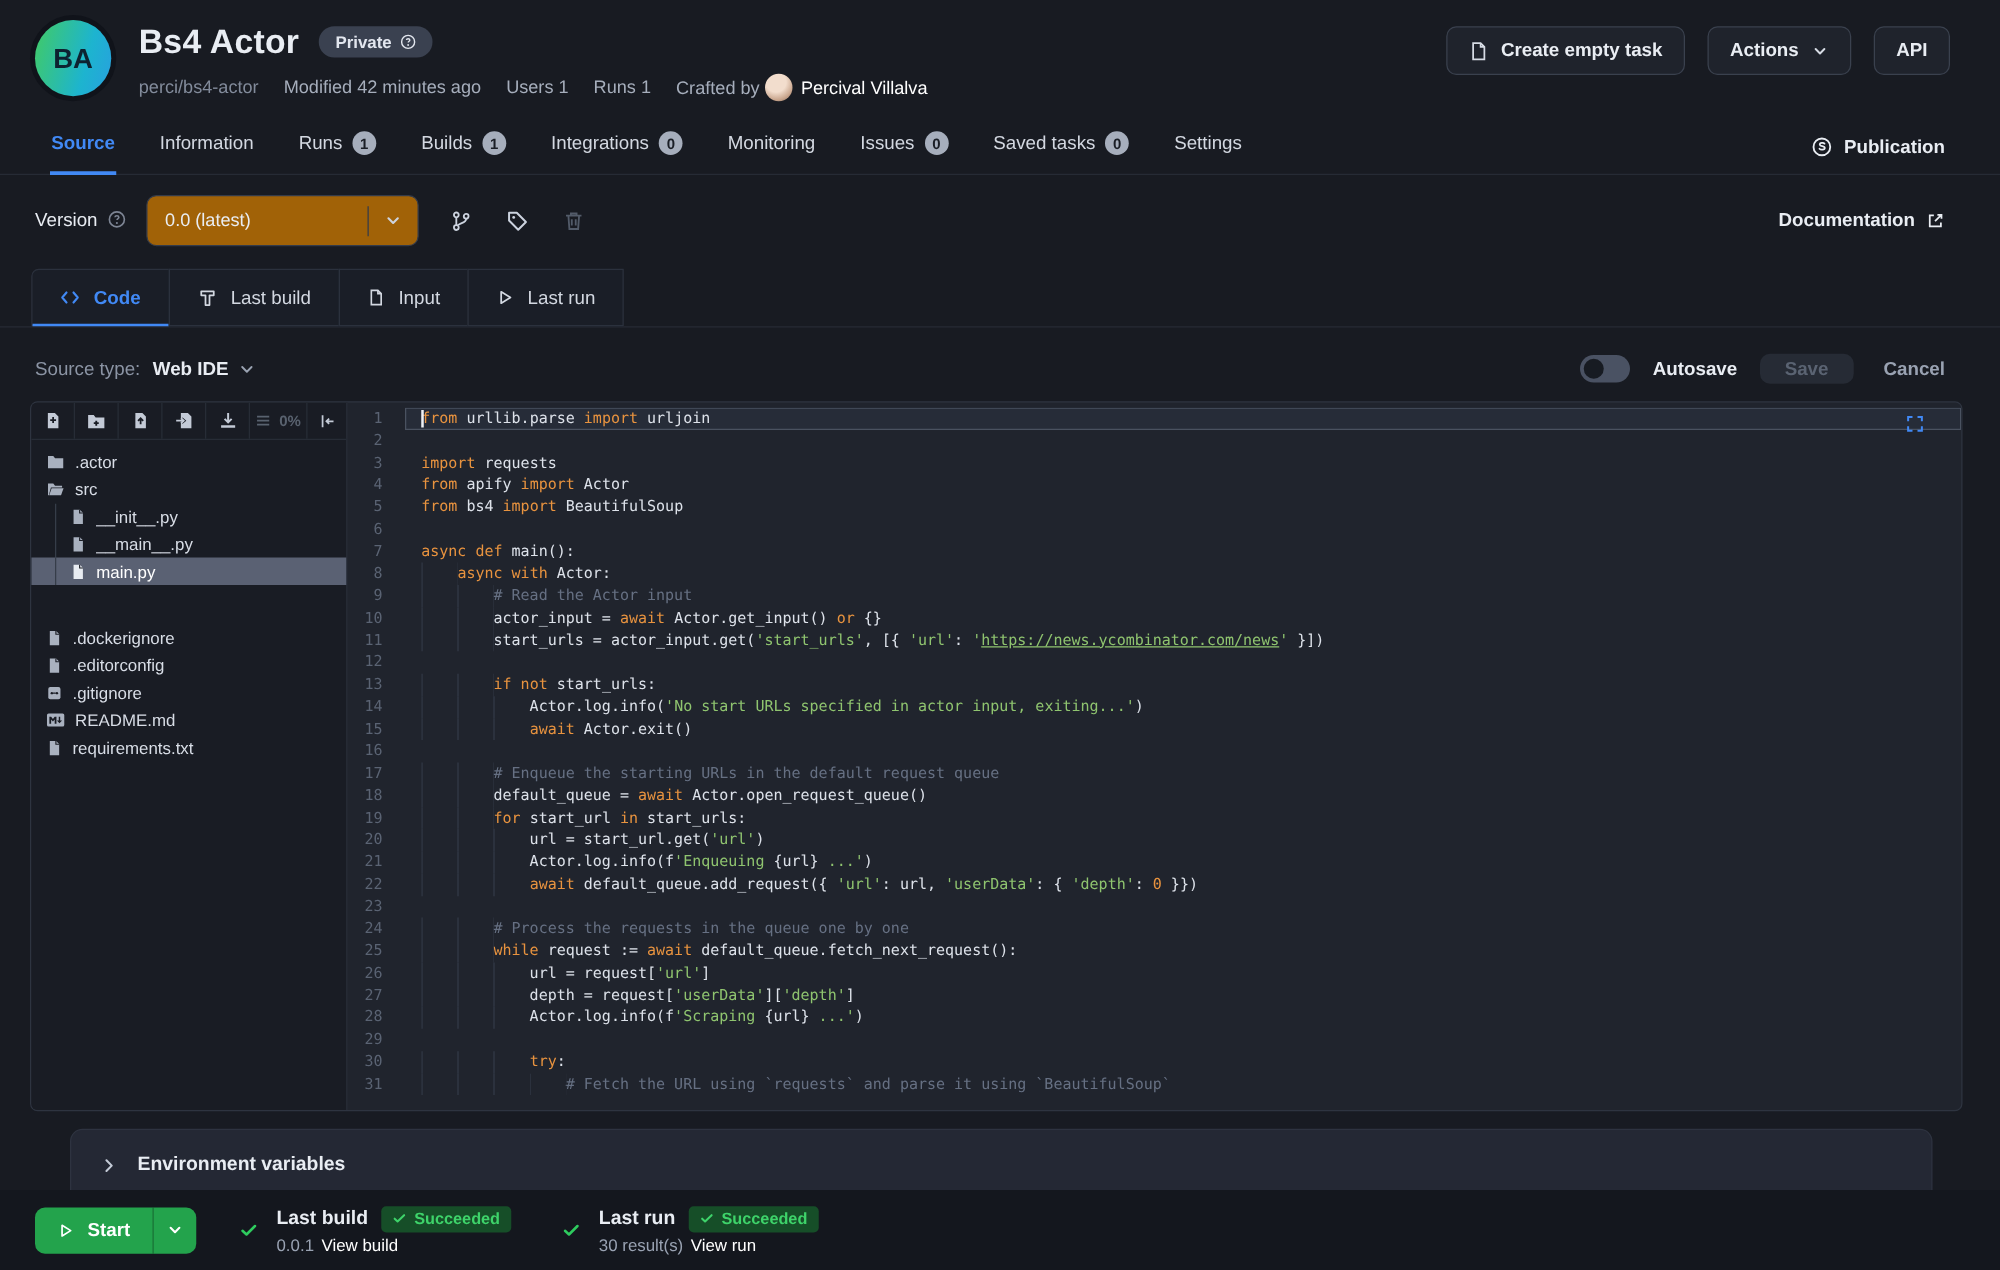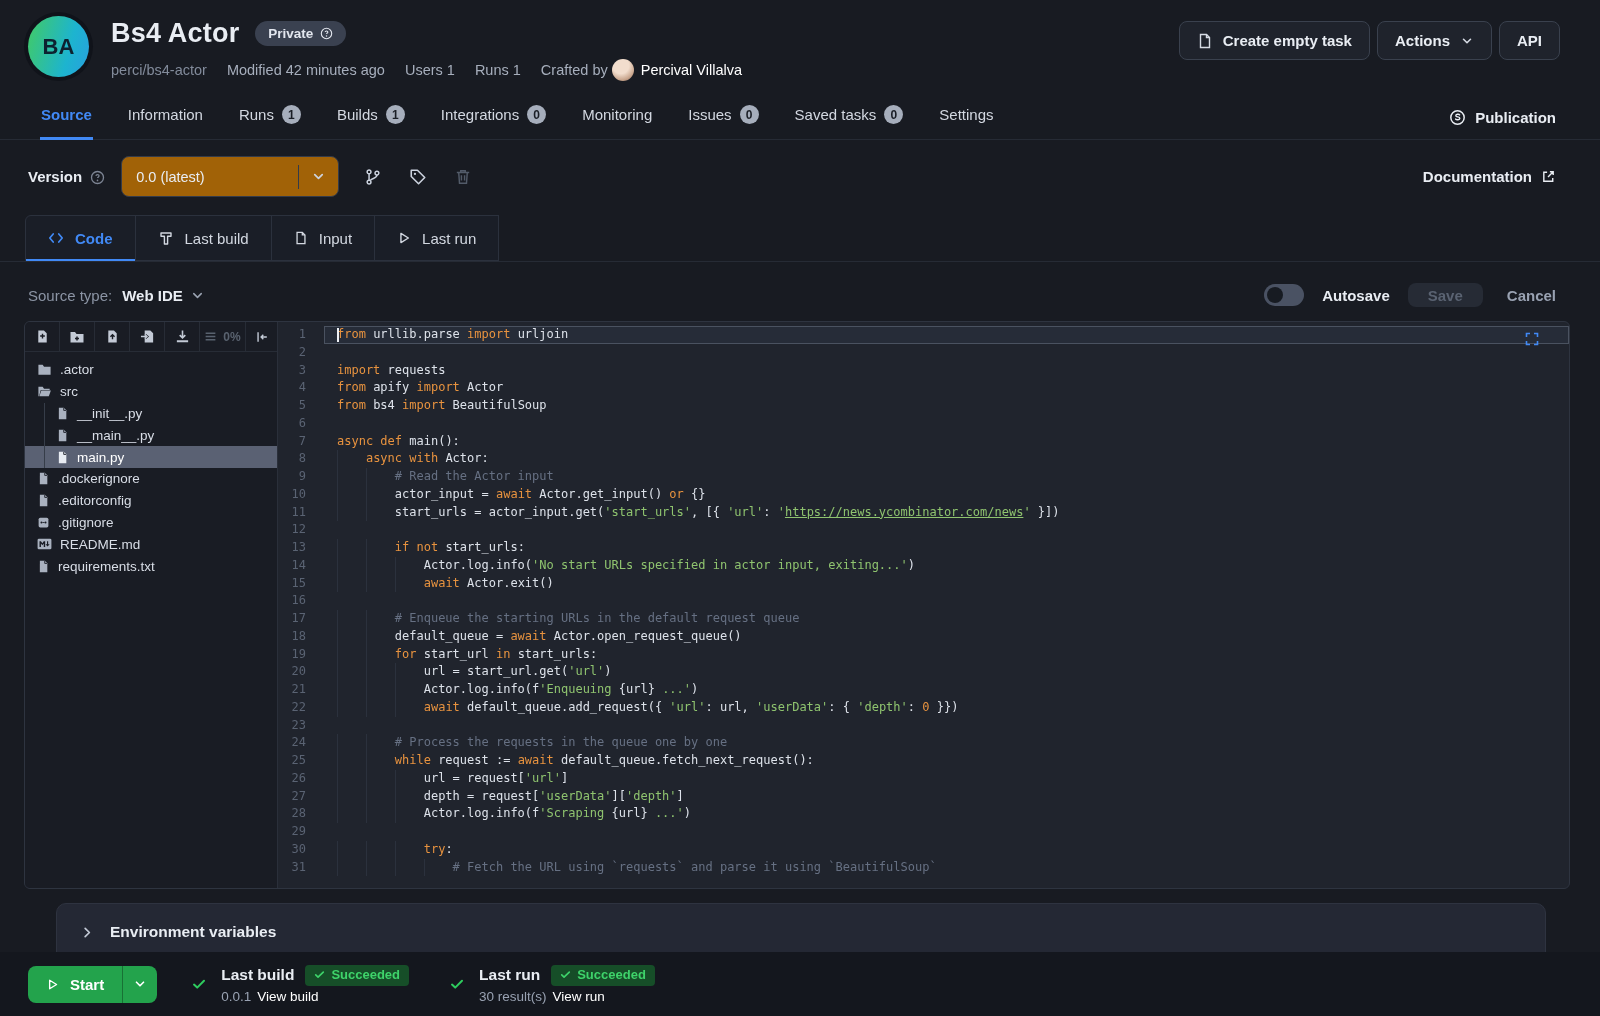--- a/index.html
+++ b/index.html
@@ -29,21 +29,21 @@
     padding:5px 13px; font-size:13.5px; font-weight:600;
   }
   .meta-row { display:flex; align-items:center; gap:20px; margin-top:10px; font-size:14.5px; color:#a6aebc; }
   .meta-dim { color:#828b9b; }
   .mini-avatar {
     width:22px; height:22px; border-radius:50%;
     background:radial-gradient(circle at 40% 30%, #f2ddcd 0 40%, #c9a68e 70%, #7d5f4e 100%);
     display:inline-block; margin:0 7px 0 4px; vertical-align:-6px;
   }
   .link { color:#ffffff; text-decoration:none; cursor:pointer; }
-  .header-right { display:flex; gap:7px; padding-top:7px; }
+  .header-right { display:flex; gap:18px; padding-top:7px; }
   .btn {
     display:inline-flex; align-items:center; gap:10px;
     background:#1f232c; border:1px solid #3a414e; border-radius:8px;
     height:39px; padding:0 17px; font-size:15px; font-weight:700; color:#e9edf3; cursor:pointer;
   }
   .btn .ic { color:#d6dbe4; }
 
   
   .nav { display:flex; align-items:flex-end; gap:34px; margin-top:12px;
          padding:0 44px 0 40px; border-bottom:1px solid #262b35; }
@@ -51,21 +51,21 @@
              color:#d3d8e1; cursor:pointer; border-bottom:3px solid transparent; margin-bottom:-1px; }
   .nav-tab.active { color:var(--accent,#4189f5); border-bottom-color:var(--accent,#4189f5); font-weight:600; }
   .count { min-width:19px; height:19px; border-radius:10px; background:#a6aebc;
            color:#1a1e26; font-size:12px; font-weight:700;
            display:inline-flex; align-items:center; justify-content:center; padding:0 6px; }
   .nav-right { margin-left:auto; display:flex; align-items:flex-end; gap:9px;
                padding-bottom:13px; font-weight:600; cursor:pointer; }
 
   
   .version-row { display:flex; align-items:center; margin:16px 44px 0 28px; }
-  .version-label { display:flex; align-items:flex-end; gap:8px; font-weight:700; margin-right:16px; }
+  .version-label { display:flex; align-items:flex-start; gap:8px; font-weight:400; margin-right:16px; }
   .help-ic { color:#7d8594; }
   .select { width:218px; height:41px; background:#a16207; border:1px solid #343b49;
             border-radius:8px; display:flex; align-items:center; font-size:14.5px; cursor:pointer; }
   .select .val { flex:1; padding-left:14px; }
   .select .divider { width:1px; height:24px; background:#343b49; }
   .select .chev { width:39px; display:flex; align-items:center; justify-content:center; color:#cdd3de; }
   .icon-btn { width:40px; height:40px; display:flex; align-items:center; justify-content:center;
               color:#ccd3df; cursor:pointer; }
   .icon-btn.disabled { color:#525b69; cursor:default; }
   .doc-link { margin-left:auto; display:flex; align-items:center; gap:9px; font-weight:700; cursor:pointer; }
@@ -449,21 +449,21 @@
         </div>
         <div class="titem selected d1" style="padding-left: 31px;">
           <span class="ic">
             <svg width="13" height="13" viewBox="0 0 16 16">
               <path d="M3.5 1h6.2l3 3v11h-9.2z" fill="currentColor"></path>
               <path d="M9.5 1v3.2h3.2" fill="none" stroke="#191c24" stroke-width="1.1"></path>
             </svg>
           </span>
           <span>main.py</span>
         </div>
-        <div class="titem" style="padding-left: 12px;">
+        <div class="titem" style="padding-left: 12px; margin-top: 32px;">
           <span class="ic">
             <svg width="13" height="13" viewBox="0 0 16 16">
               <path d="M3.5 1h6.2l3 3v11h-9.2z" fill="currentColor"></path>
               <path d="M9.5 1v3.2h3.2" fill="none" stroke="#191c24" stroke-width="1.1"></path>
             </svg>
           </span>
           <span>.dockerignore</span>
         </div>
         <div class="titem" style="padding-left: 12px;">
           <span class="ic">

